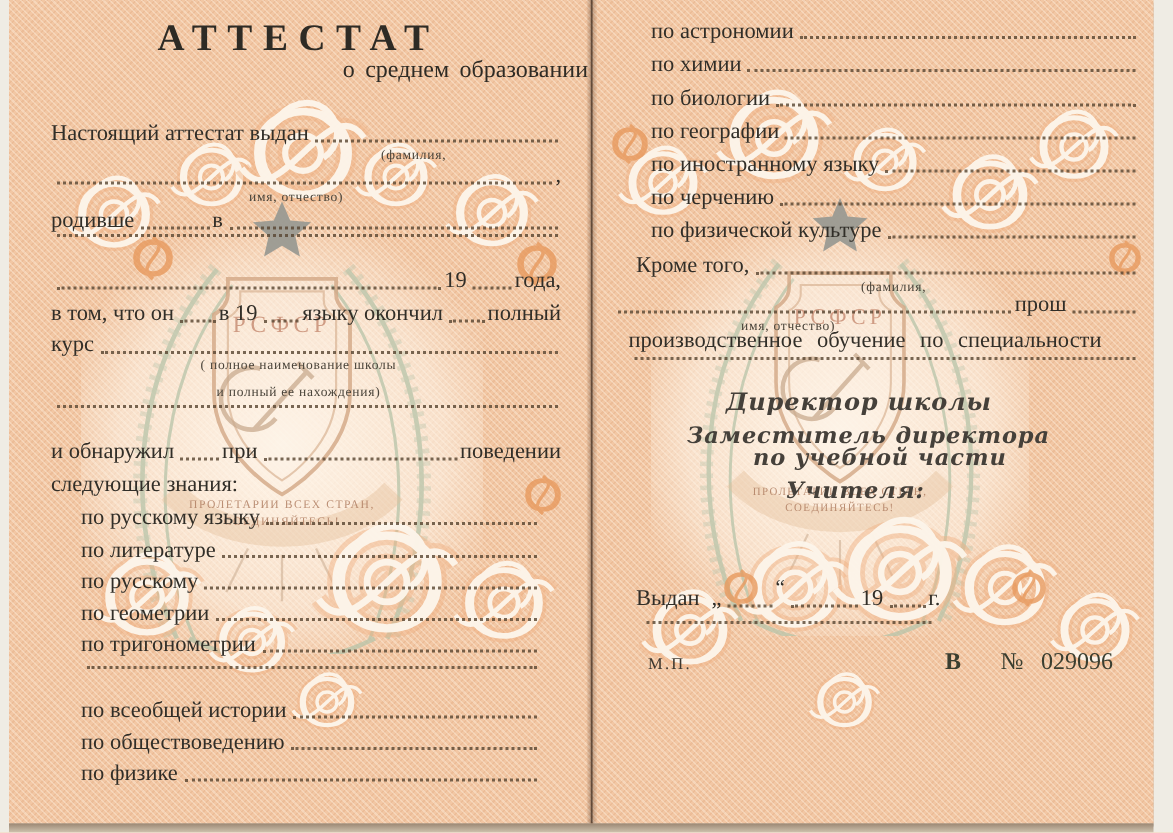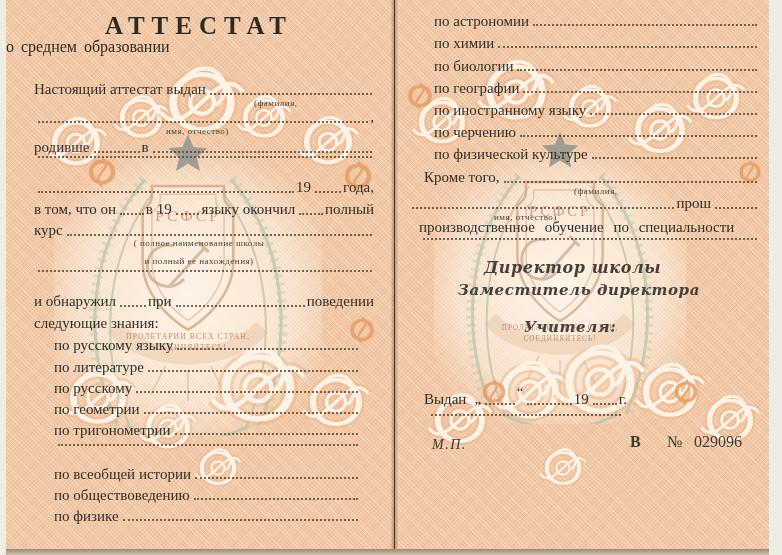--- a/index.html
+++ b/index.html
@@ -19,24 +19,24 @@
   .page{position:absolute;top:0;height:549px;color:#312e28;}
   .page.left{left:0;width:386px;}
   .page.right{left:392px;width:371px;}
   .wm{position:absolute;pointer-events:none;}
   .orn{position:absolute;left:0;top:0;width:100%;height:100%;pointer-events:none;}
   .row{position:absolute;display:flex;align-items:baseline;font-size:15px;line-height:19px;white-space:nowrap;text-align:center;}
   .dots{flex:1;border-bottom:2px dotted rgba(86,68,48,.8);align-self:flex-end;margin:0 2px 4px 4px;min-width:10px;}
   .dfix{flex:0 0 auto;}
   .cap{position:absolute;font-size:9px;letter-spacing:.5px;color:#4a443a;white-space:nowrap;}
   .title{position:absolute;left:0;right:0;text-align:center;font-size:25px;font-weight:bold;letter-spacing:7px;color:#2e2b25;font-family:Liberation Serif, serif;}
-  .subtitle{position:absolute;left:0;right:0;text-align:left;font-size:16px;color:#2e2b25;word-spacing:3px;}
+  .subtitle{position:absolute;left:0;right:0;text-align:right;font-size:16px;color:#2e2b25;word-spacing:3px;}
   .subject{position:absolute;display:flex;align-items:baseline;font-size:15px;white-space:nowrap;}
   .script{position:absolute;font-family:"DejaVu Serif",serif;font-style:italic;font-weight:600;font-size:15px;letter-spacing:.6px;color:#45403a;white-space:nowrap;}
-  .mp{font-size:14px;letter-spacing:1.5px;color:#3c372f;font-style:italic;}
+  .mp{font-size:11px;letter-spacing:1.5px;color:#3c372f;}
   .serial{font-size:16px;color:#3a3e30;}
   .qraise{transform:translateY(-7px);display:inline-block;font-size:14px;}
   .hiddefs{position:absolute;width:0;height:0;overflow:hidden;}
 </style>
 </head>
 <body>
 
 <svg class="hiddefs" aria-hidden="true">
   <defs>
     <radialGradient id="halo" cx="50%" cy="50%" r="50%">
@@ -294,20 +294,21 @@
       <div class="row" style="left:21px;right:10px;top:218px;word-spacing:6px">
         <span>производственное  обучение  по  специальности</span>
       </div>
 
       <div class="row" style="left:21px;right:10px;top:238px">
         <span class="dots"></span>
       </div>
 
       <div class="script" style="left:86px;top:258px;font-size:16px">Директор школы</div>
       <div class="script" style="left:60px;top:281px">Заместитель директора</div>
+      <div class="script" style="left:104px;top:296px">по учебной части</div>
       <div class="script" style="left:126px;top:318px">Учителя:</div>
 
       <div class="row" style="left:26px;right:142px;top:390px">
         <span>Выдан</span>
         <span style="margin-left:8px">„</span>
         <span class="dots dfix" style="width:30px"></span>
         <span class="qraise">“</span>
         <span class="dots"></span>
         <span>19</span>
         <span class="dots dfix" style="width:24px"></span>

